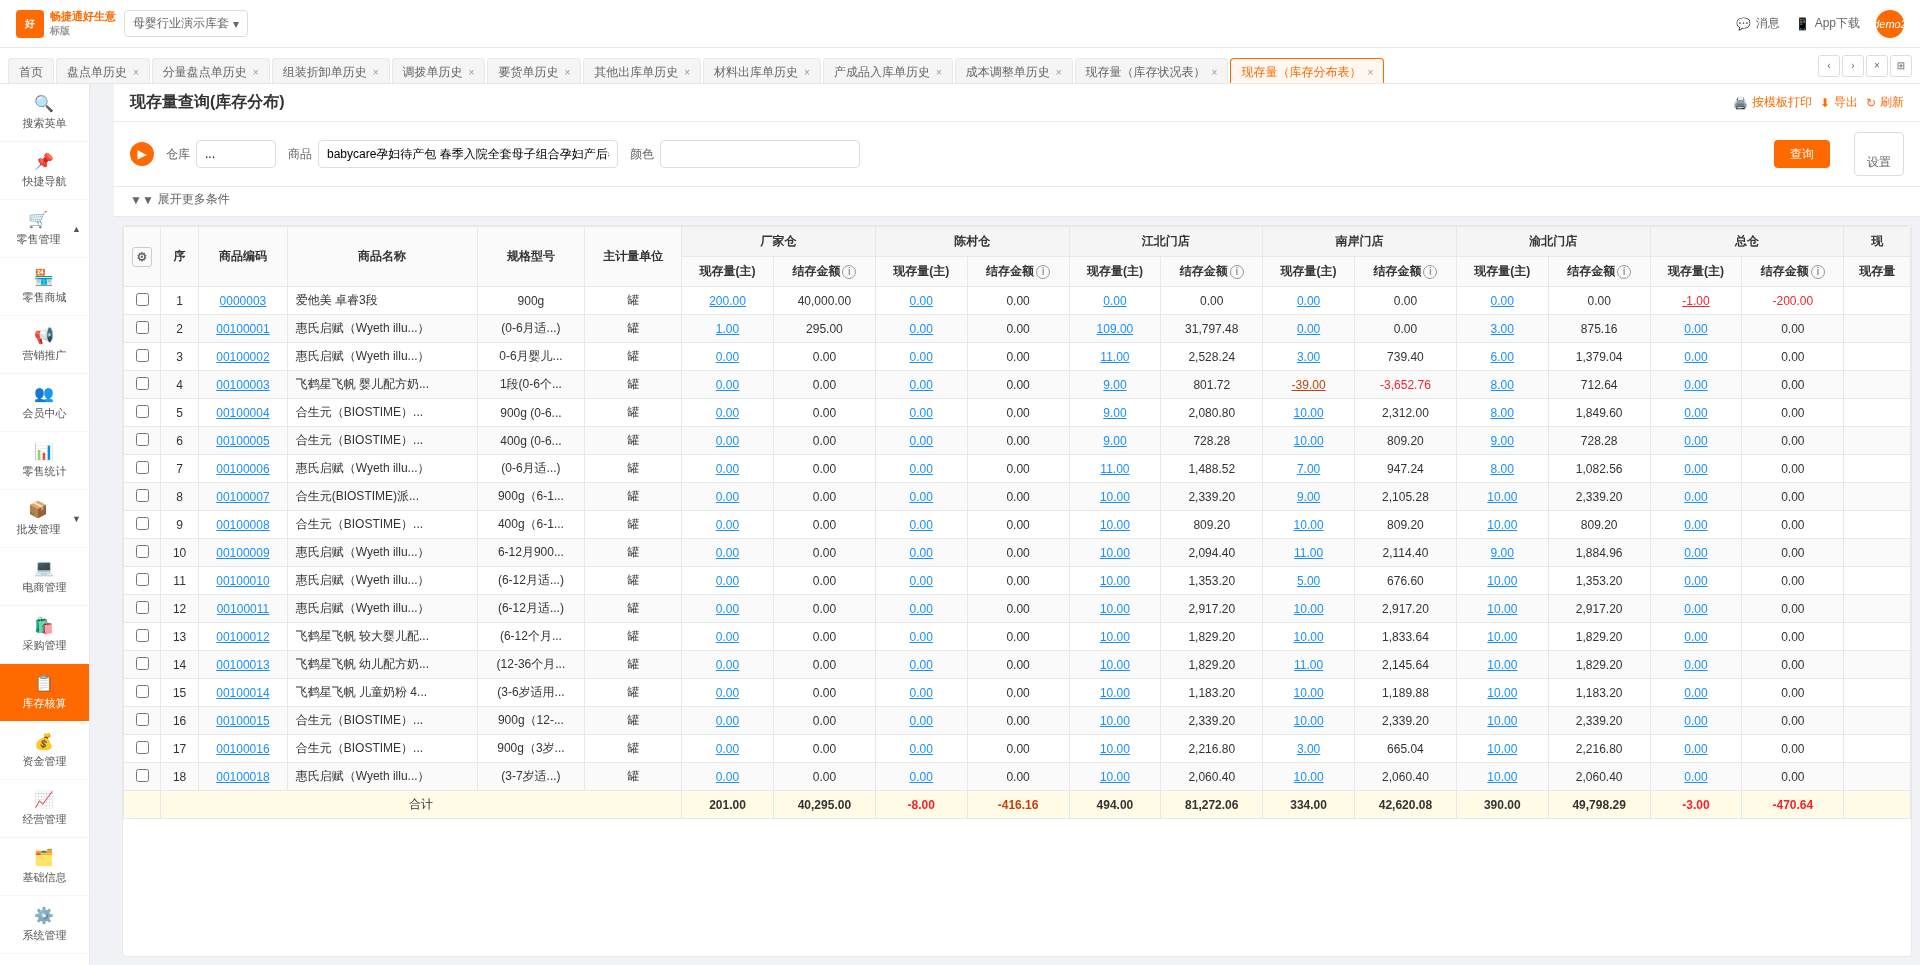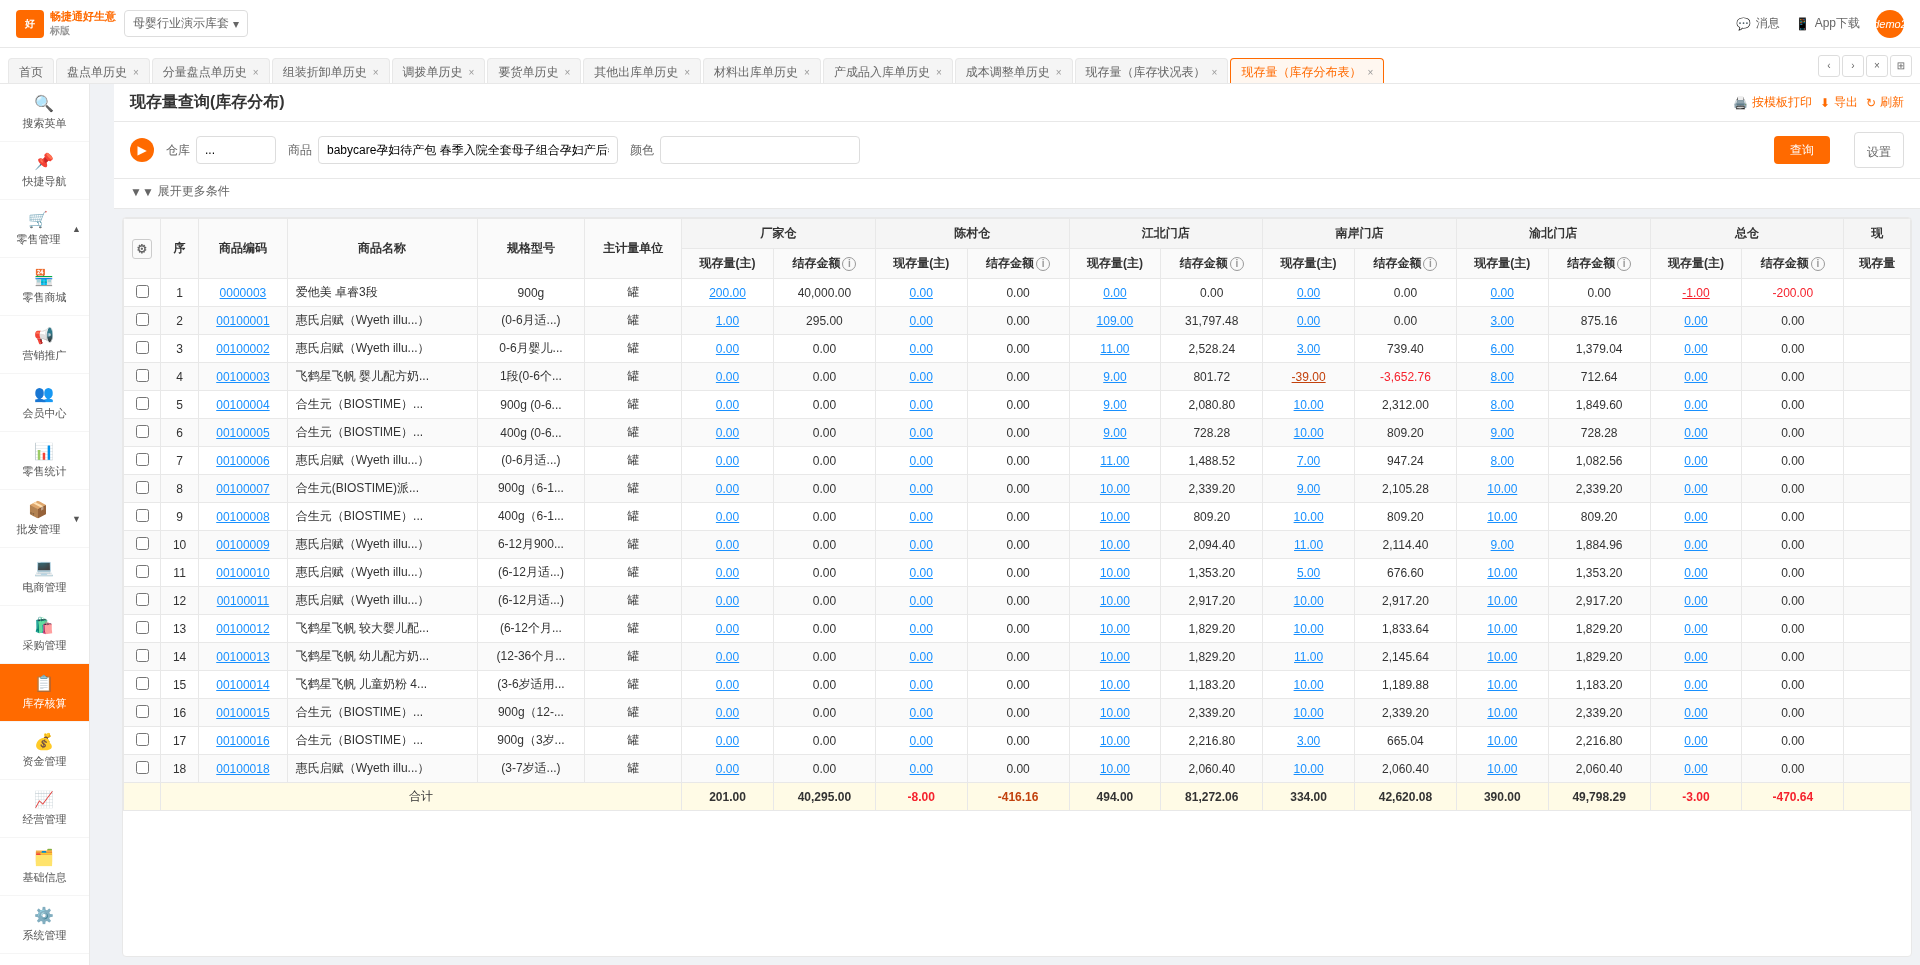--- a/index.html
+++ b/index.html
@@ -148,21 +148,21 @@
       padding: 5px 16px;
       cursor: pointer;
       font-size: 12px;
       height: 28px;
     }
     .btn-default {
       background: #fff;
       color: #666;
       border: 1px solid #ddd;
       border-radius: 4px;
-      padding: 11px 12px;
+      padding: 21px 12px;
       cursor: pointer;
       font-size: 12px;
       height: 36px;
     }
     .orange-arrow-btn {
       width: 24px;
       height: 24px;
       background: #ff6a00;
       border-radius: 50%;
       display: flex;

